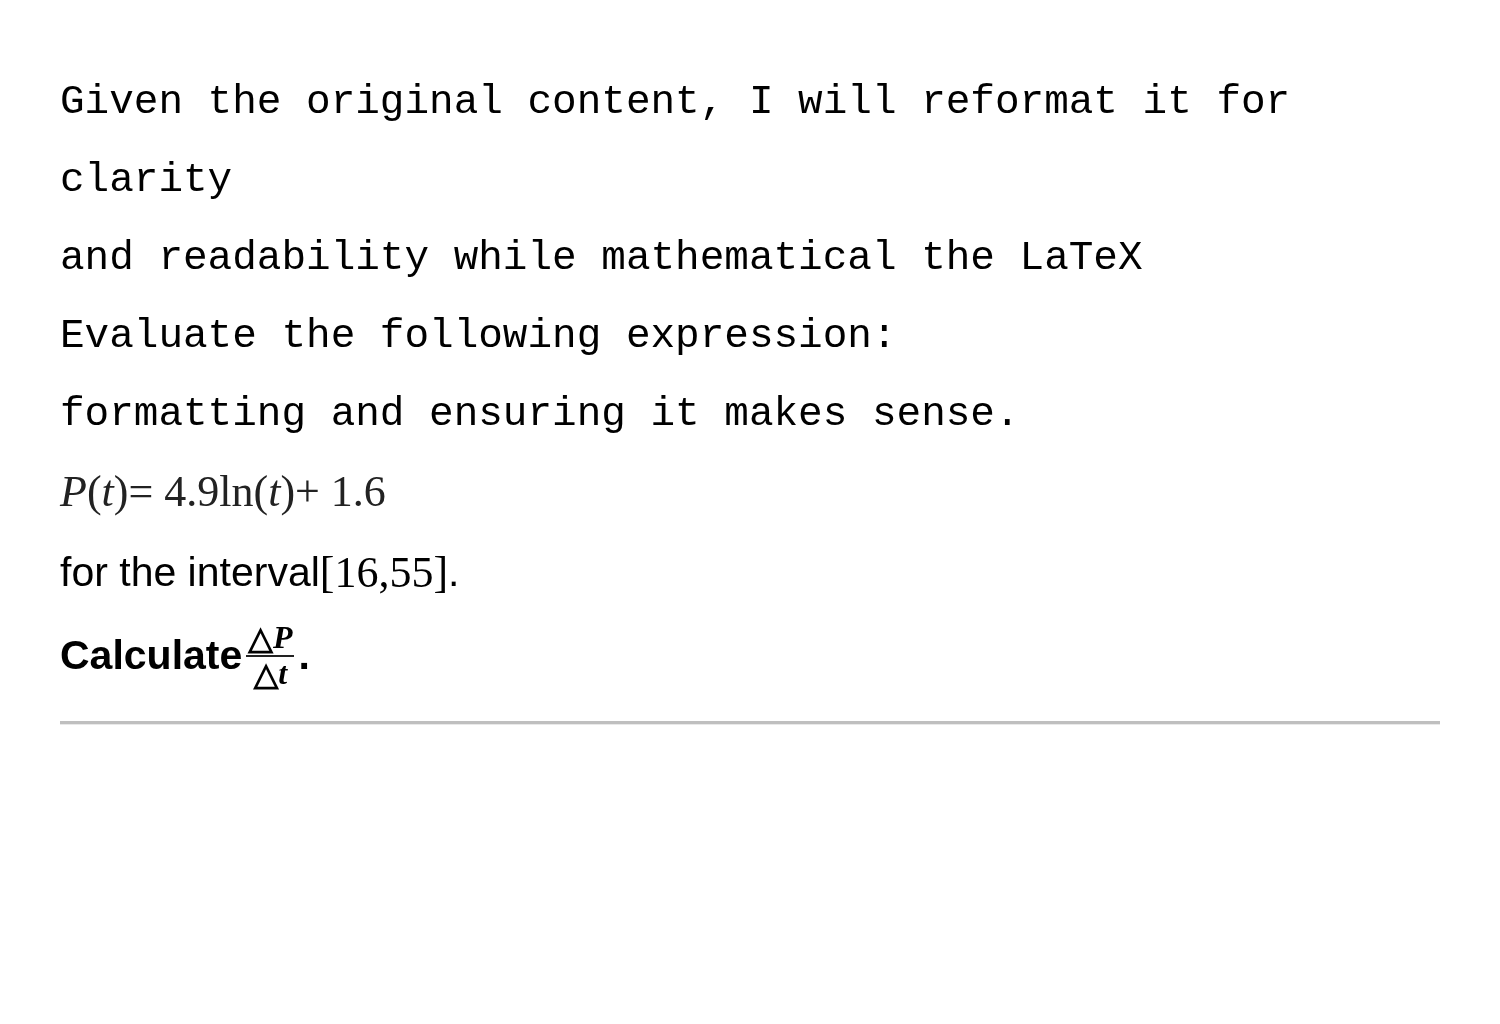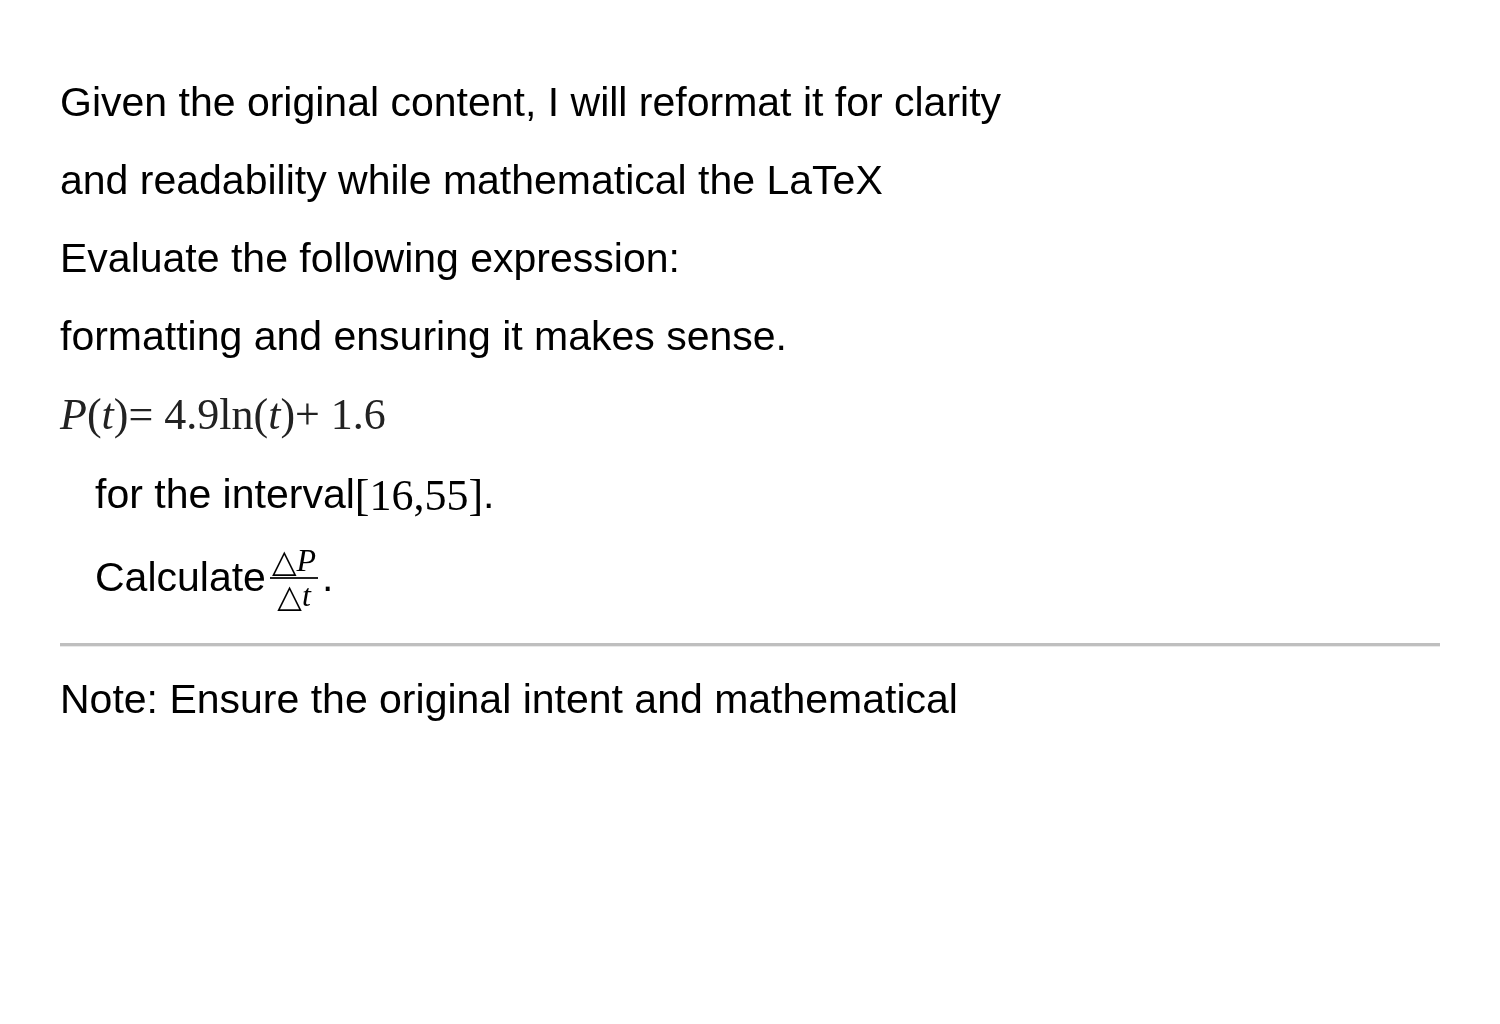--- a/index.html
+++ b/index.html
@@ -11,20 +11,21 @@
     font-family: Arial, Helvetica, sans-serif;
     color: #000000;
   }
   .page {
     padding: 64px 60px 0 60px;
     font-size: 41px;
     line-height: 1.9;
   }
   .para {
     margin: 0 0 0 0;
+    font-family: Liberation Mono, monospace;
   }
   .math {
     font-family: "Times New Roman", Times, serif;
   }
   .ital { font-style: italic; }
   .upright { font-style: normal; }
   .eqline {
     display: flex;
     align-items: center;
     gap: 0;
@@ -32,21 +33,20 @@
     margin-top: 6px;
     margin-bottom: 6px;
   }
   .eqline .math { font-size: 44px; color:#222; }
   .inline-math { font-size: 44px; vertical-align: baseline; }
   .mix {
     display: flex;
     align-items: center;
     flex-wrap: wrap;
     gap: 0;
-    margin-left: 35px;
   }
   .mix .text { line-height: 1.9; }
   .frac {
     display: inline-flex;
     flex-direction: column;
     align-items: center;
     vertical-align: middle;
     margin: 0 4px;
   }
   .frac .num, .frac .den {
@@ -97,30 +97,29 @@
   <div class="mix">
     <span class="text">for the interval  </span>
     <span class="math upright inline-math">[</span>
     <span class="math upright inline-math">16</span>
     <span class="math upright inline-math">, </span>
     <span class="math upright inline-math">55</span>
     <span class="math upright inline-math">]</span>
     <span class="text period"> .</span>
   </div>
 
-  <div class="mix" style="margin-top:2px;">
+  <div class="mix" style="margin-top:2px;font-weight:bold;">
     <span class="text">Calculate  </span>
     <span class="frac">
       <span class="num">
         <span class="tri">△</span><span class="ital">P</span>
       </span>
       <span class="den">
         <span class="tri">△</span><span class="ital">t</span>
       </span>
     </span>
     <span class="text period"> .</span>
   </div>
 
   <div class="rule"></div>
 
-  <p class="para">Note: Ensure the original intent and mathematical</p>
 
 </div>
 
 </body></html>

